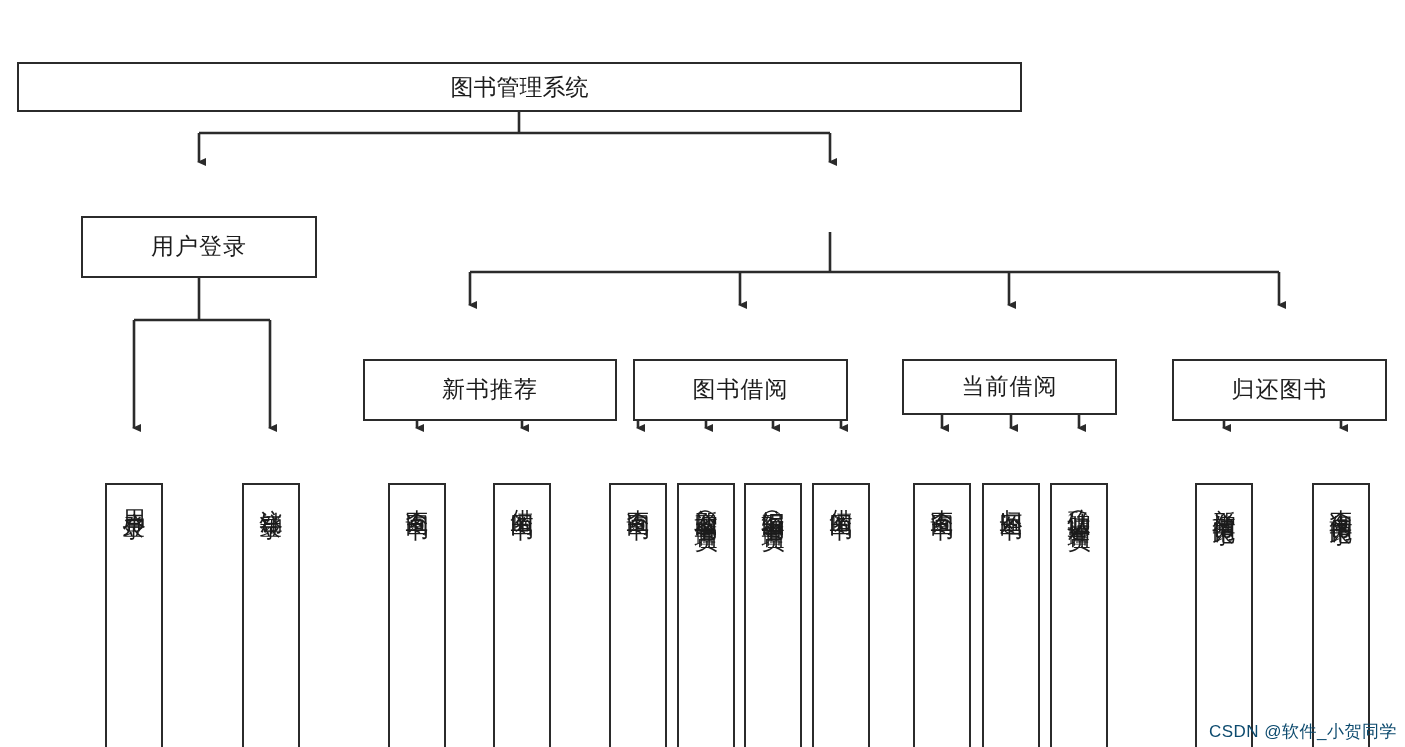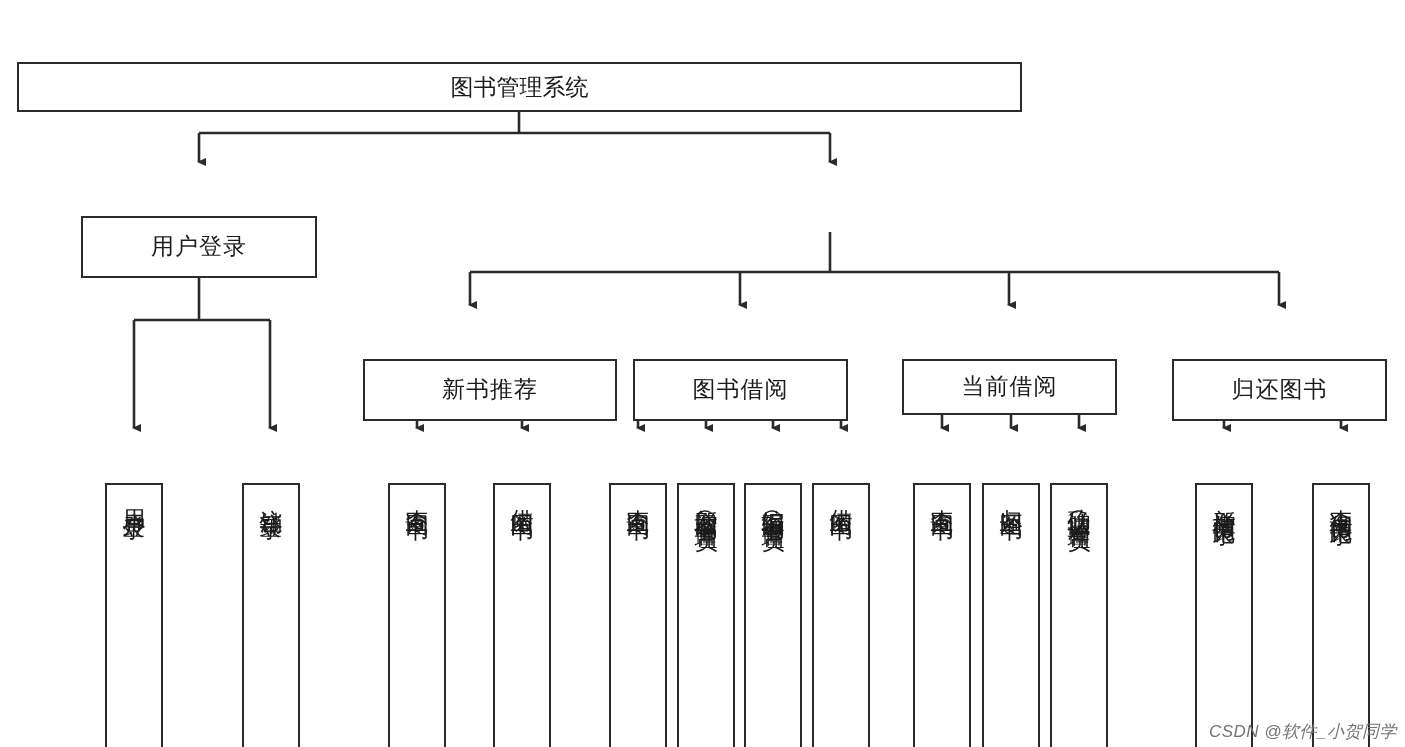--- a/index.html
+++ b/index.html
@@ -55,25 +55,24 @@
     line-height: 1.08;
     letter-spacing: 3px;
     white-space: nowrap;
     color: #1b1b1b;
   }
   .watermark {
     position: absolute;
     right: 8px;
     bottom: 4px;
     font-size: 17px;
-    color: #737373;
+    color: #0c4a6e;
     letter-spacing: 0.5px;
     white-space: nowrap;
     pointer-events: none;
-    font-style: italic;
   }
 </style>
 </head>
 <body>
 
 <div id="canvas">
 
   <svg id="edges" viewBox="0 0 1405 747" xmlns="http://www.w3.org/2000/svg">
     <defs>
       <marker id="arrow" markerWidth="10" markerHeight="10" refX="5" refY="7" orient="auto" markerUnits="userSpaceOnUse">

